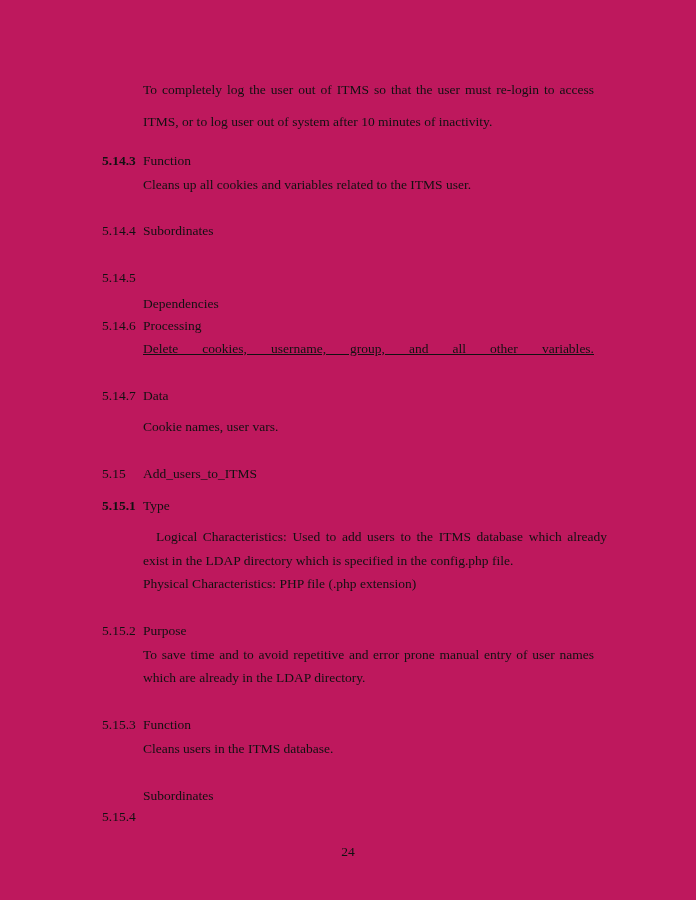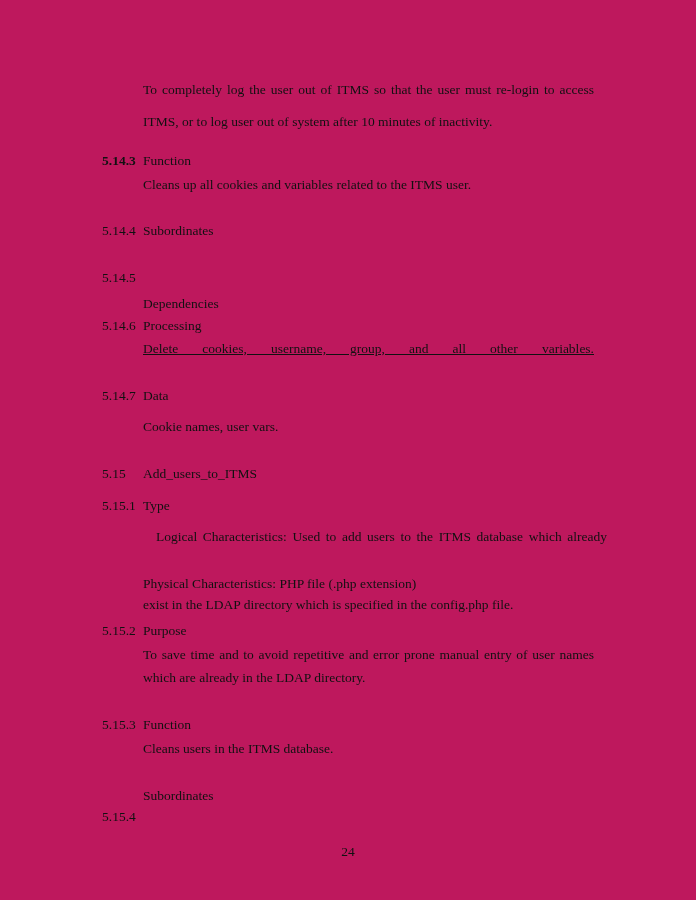--- a/index.html
+++ b/index.html
@@ -81,24 +81,24 @@
   <div class="head" style="top:318px;">Processing</div>
   <div class="justify" style="top:341px;text-decoration:underline;">Delete cookies, username, group, and all other variables.</div>
 
   <div class="num" style="top:388px;">5.14.7</div>
   <div class="head" style="top:388px;">Data</div>
   <div class="body-line" style="top:419px;">Cookie names, user vars.</div>
 
   <div class="num" style="top:466px;">5.15</div>
   <div class="head" style="top:466px;">Add_users_to_ITMS</div>
 
-  <div class="num" style="top:498px;">5.15.1</div>
+  <div class="num" style="top:498px;font-weight:bold;">5.15.1</div>
   <div class="head" style="top:498px;">Type</div>
   <div class="justify" style="top:529px;margin-left:13px;">Logical Characteristics: Used to add users to the ITMS database which already</div>
-  <div class="body-line" style="top:553px;margin-top:44px;">exist in the LDAP directory which is specified in the config.php file.</div>
+  <div class="body-line" style="top:553px;">exist in the LDAP directory which is specified in the config.php file.</div>
   <div class="body-line" style="top:576px;">Physical Characteristics: PHP file (.php extension)</div>
 
   <div class="num" style="top:623px;">5.15.2</div>
   <div class="head" style="top:623px;">Purpose</div>
   <div class="justify" style="top:647px;">To save time and to avoid repetitive and error prone manual entry of  user names</div>
   <div class="body-line" style="top:670px;">which are already in the LDAP directory.</div>
 
   <div class="num" style="top:717px;">5.15.3</div>
   <div class="head" style="top:717px;">Function</div>
   <div class="body-line" style="top:741px;">Cleans users in the ITMS database.</div>

